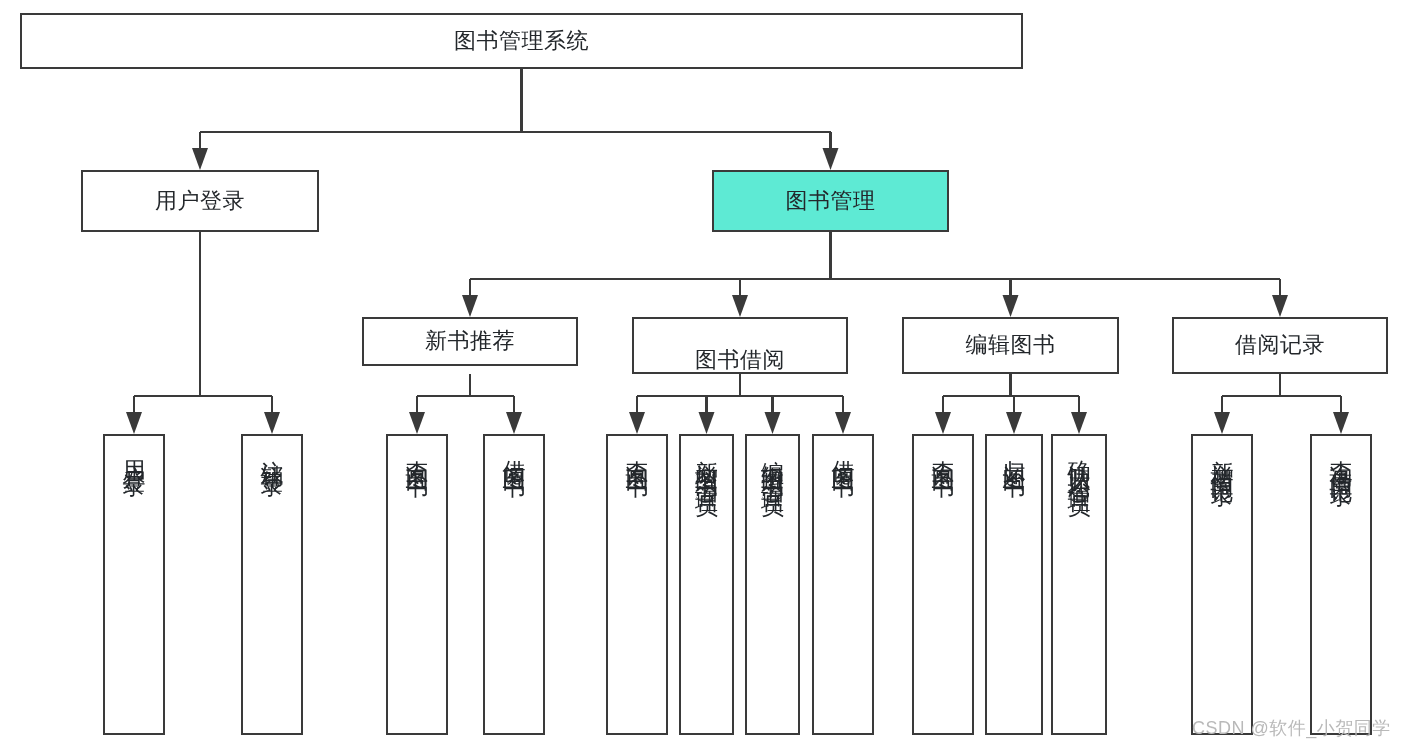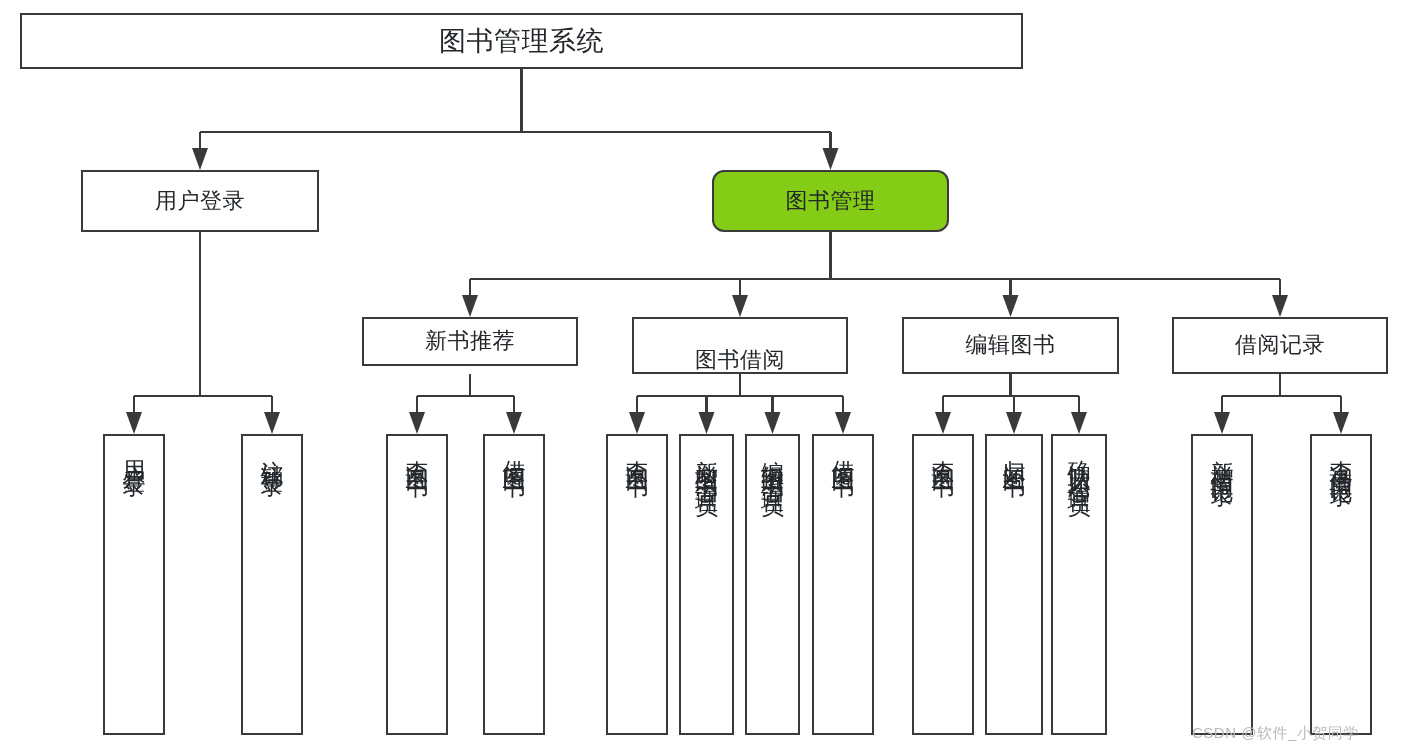--- a/index.html
+++ b/index.html
@@ -42,43 +42,42 @@
     line-height: 1.12;
     white-space: nowrap;
     color: #23272b;
   }
   
   .node.horiz .node-label {
     font-size: 22px;
     letter-spacing: 0.5px;
   }
   .node.root .node-label {
-    font-size: 27px;
+    font-size: 22px;
   }
   
   .node.vert {
     align-items: flex-start;
     justify-content: center;
     padding-top: 6px;
   }
   .node.vert .node-label {
     writing-mode: vertical-rl;
     text-orientation: upright;
     font-size: 23px;
     letter-spacing: 5px;
     line-height: 1;
     white-space: nowrap;
   }
   .watermark {
     position: absolute;
-    font-size: 15px;
+    font-size: 18px;
     color: #b9b9b9;
     white-space: nowrap;
     letter-spacing: 0.5px;
-    margin-top: 8px;
   }
 </style>
 </head>
 <body>
 
 <div id="diagram-canvas">
   <svg id="edge-layer" viewBox="0 0 1405 747" width="1405" height="747" xmlns="http://www.w3.org/2000/svg">
       <line x1="521.5" y1="69" x2="521.5" y2="132" stroke="#3a3a3a" stroke-width="2.5" shape-rendering="crispEdges"></line>
       <line x1="200" y1="132" x2="830.5" y2="132" stroke="#3a3a3a" stroke-width="2.5" shape-rendering="crispEdges"></line>
       <line x1="200" y1="132" x2="200" y2="148" stroke="#3a3a3a" stroke-width="2.5" shape-rendering="crispEdges"></line>
@@ -132,21 +131,21 @@
       <line x1="1341" y1="396" x2="1341" y2="412" stroke="#3a3a3a" stroke-width="2.5" shape-rendering="crispEdges"></line>
       <polygon points="1333,412 1349,412 1341,434" fill="#3a3a3a"></polygon>
     </svg>
   <div id="node-layer">
       <div class="node horiz root" style="left: 20px; top: 13px; width: 1003px; height: 56px; border-color: rgb(58, 58, 58); background: rgb(255, 255, 255);">
         <span class="node-label" style="color: rgb(35, 39, 43);">图书管理系统</span>
       </div>
       <div class="node horiz" style="left: 81px; top: 170px; width: 238px; height: 62px; border-color: rgb(58, 58, 58); background: rgb(255, 255, 255);">
         <span class="node-label" style="color: rgb(35, 39, 43);">用户登录</span>
       </div>
-      <div class="node horiz" style="left: 712px; top: 170px; width: 237px; height: 62px; border-color: rgb(58, 58, 58); background: #84cc16; border-radius: 12px;">
+      <div class="node horiz" style="left: 712px; top: 170px; width: 237px; height: 62px; border-color: rgb(58, 58, 58); background: #5eead4;">
         <span class="node-label" style="color: rgb(35, 39, 43);">图书管理</span>
       </div>
       <div class="node horiz" style="left: 362px; top: 317px; width: 216px; height: 49px; border-color: rgb(58, 58, 58); background: rgb(255, 255, 255);">
         <span class="node-label" style="color: rgb(35, 39, 43);">新书推荐</span>
       </div>
       <div class="node horiz" style="left: 632px; top: 317px; width: 216px; height: 57px; border-color: rgb(58, 58, 58); background: rgb(255, 255, 255);">
         <span class="node-label" style="color: rgb(35, 39, 43); margin-top: 30px;">图书借阅</span>
       </div>
       <div class="node horiz" style="left: 902px; top: 317px; width: 217px; height: 57px; border-color: rgb(58, 58, 58); background: rgb(255, 255, 255);">
         <span class="node-label" style="color: rgb(35, 39, 43);">编辑图书</span>

